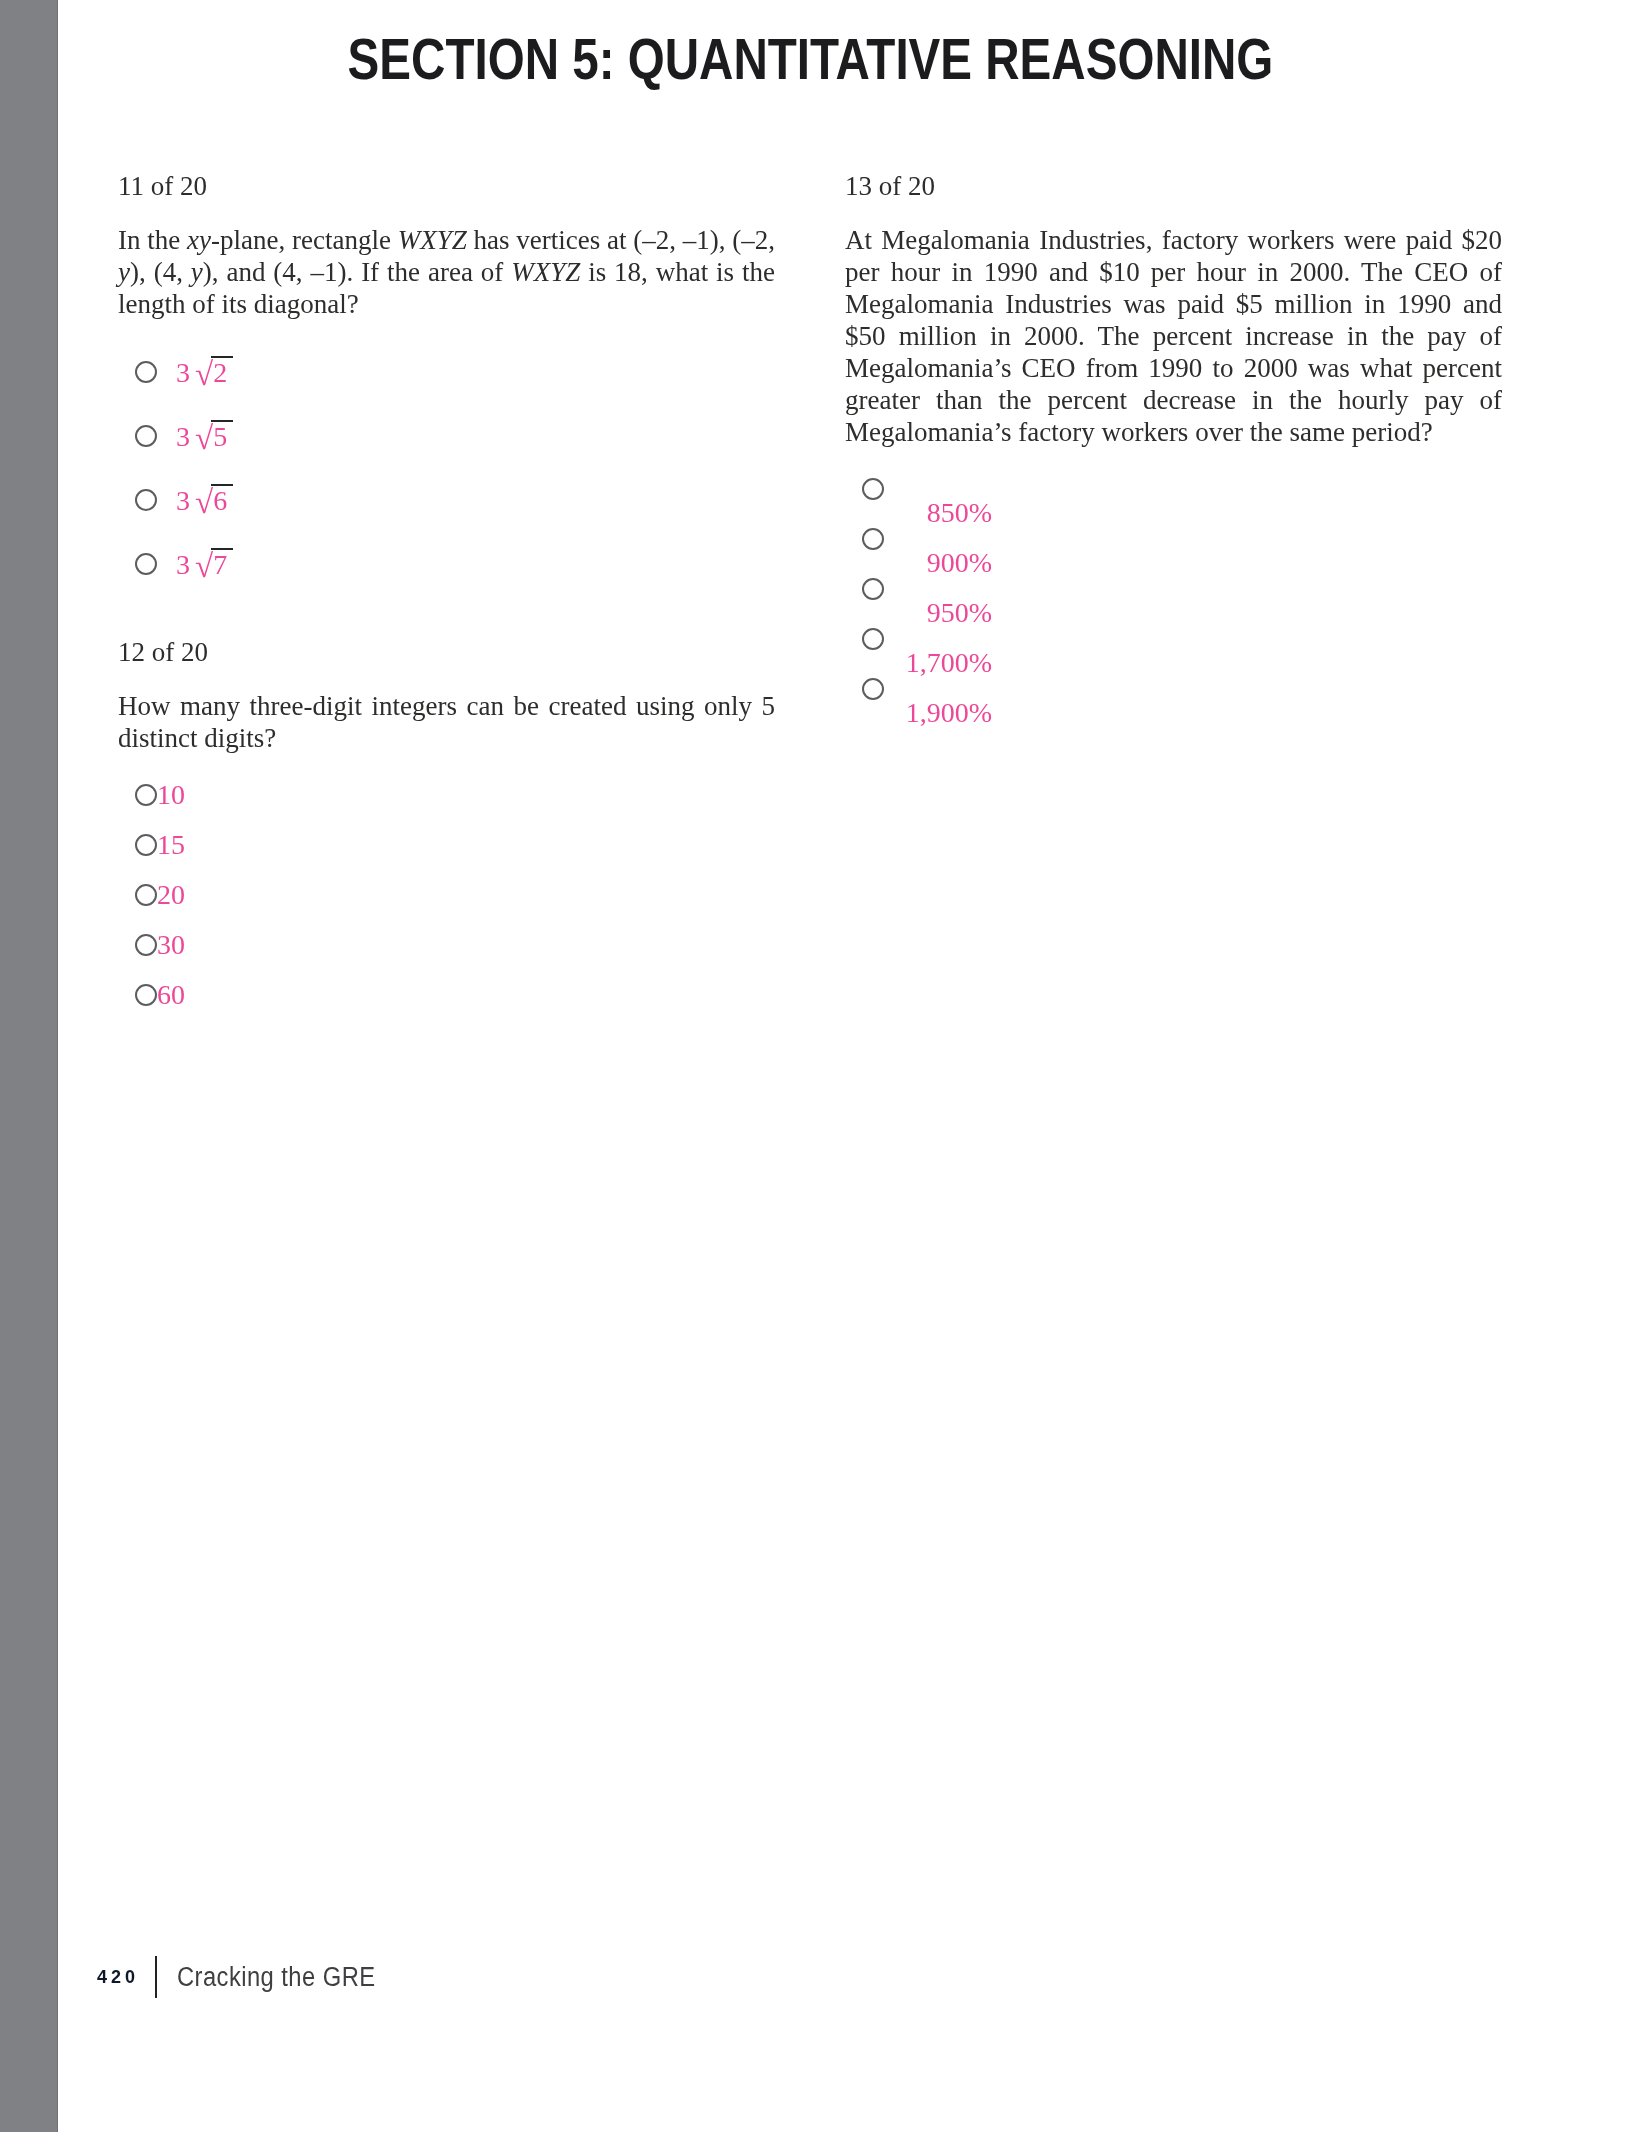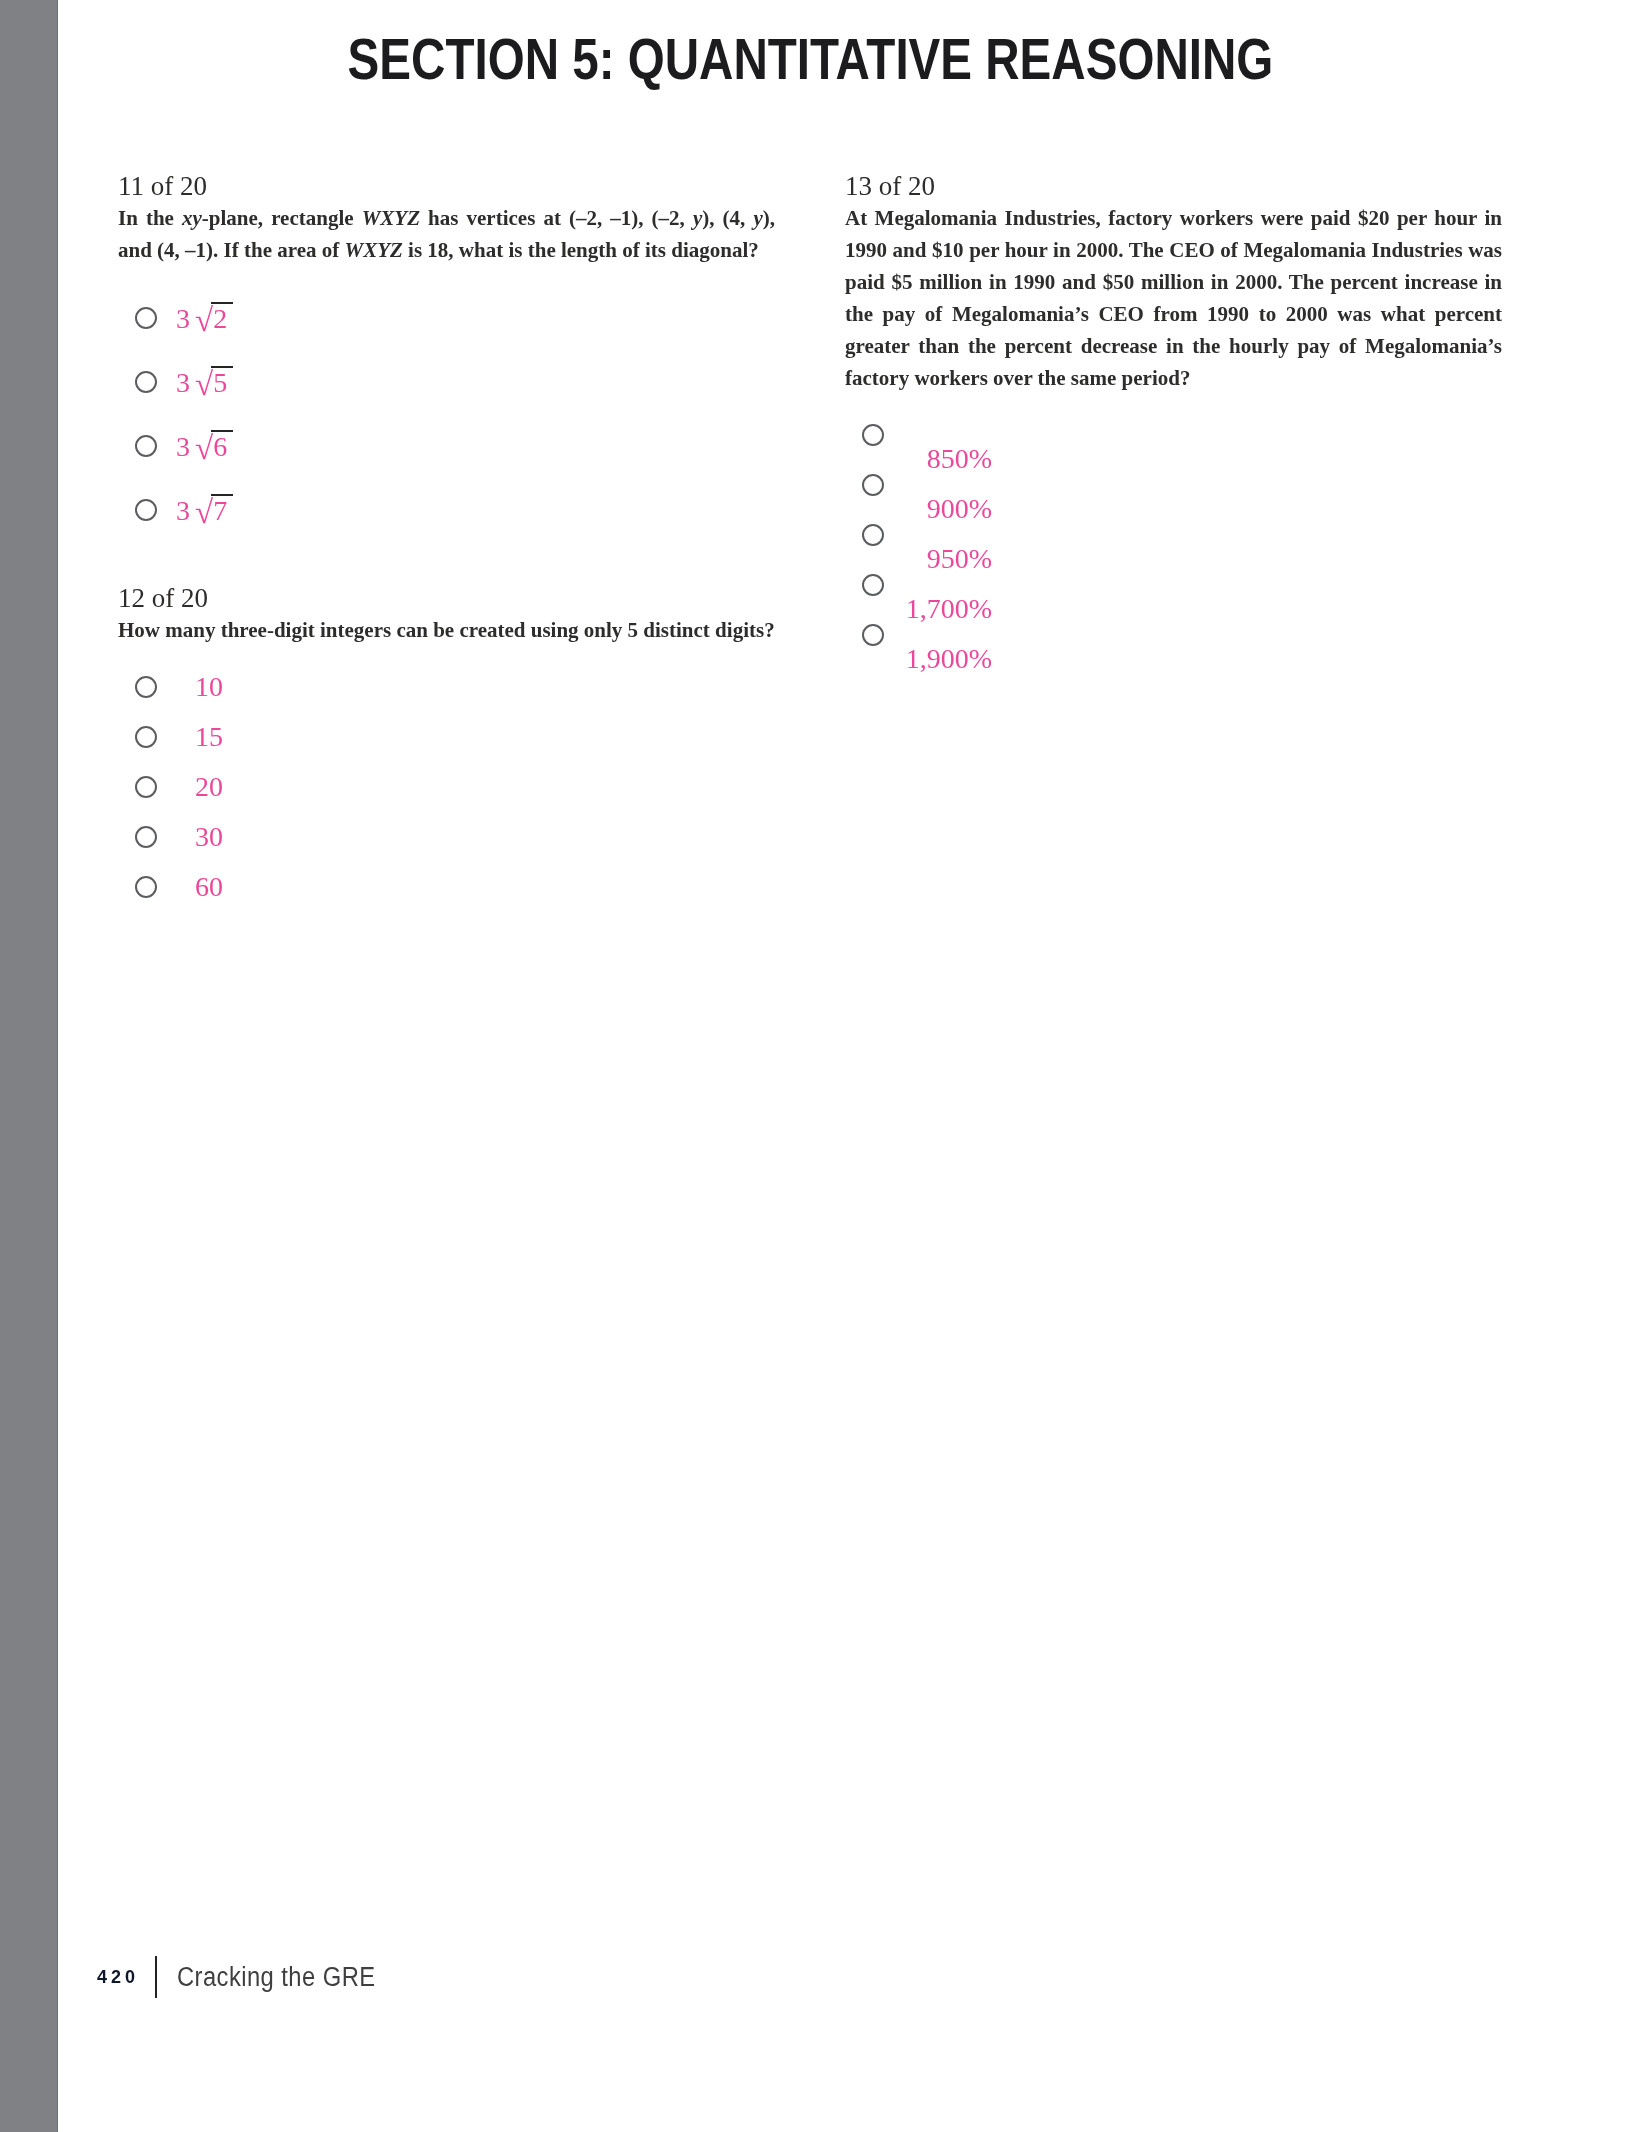--- a/index.html
+++ b/index.html
@@ -35,43 +35,43 @@
   }
 
   .columns {
     position:absolute; top:170px; left:118px; width:1384px;
     display:flex; gap:70px; align-items:flex-start;
   }
   .col { width:657px; }
 
   .qnum { font-size:27px; font-weight:400; line-height:32px; color:#2e2d2c; }
   .prompt {
-    font-size:21px; line-height:32px;
+    margin-top:22px;
+    font-size:27px; line-height:32px;
     text-align:justify;
-    font-weight:bold;
   }
   .prompt em { font-style:italic; }
 
   .options { margin-top:20px; }
   .options.tight { margin-top:16px; }
   .option-row { display:flex; align-items:center; height:64px; }
   .tight .option-row { height:50px; }
 
   .radio {
     flex:0 0 auto;
     width:22px; height:22px;
     border:2px solid #5c5d60;
     border-radius:50%;
     margin-left:17px;
     background:#fff;
   }
 
   .opt-label { font-size:28px; color:#ec4899; }
   .sqrt-label { margin-left:19px; }
-  .num-label  { margin-left:38px; }
+  .num-label  { }
   .pct-label  { margin-left:8px; width:100px; text-align:right;margin-top:48px; }
 
   .coef { margin-right:5px; }
   .radsign {
     font-size:33px; line-height:22px;
     position:relative; top:3px;
     margin-right:-2px;
   }
   .radicand {
     display:inline-block;

